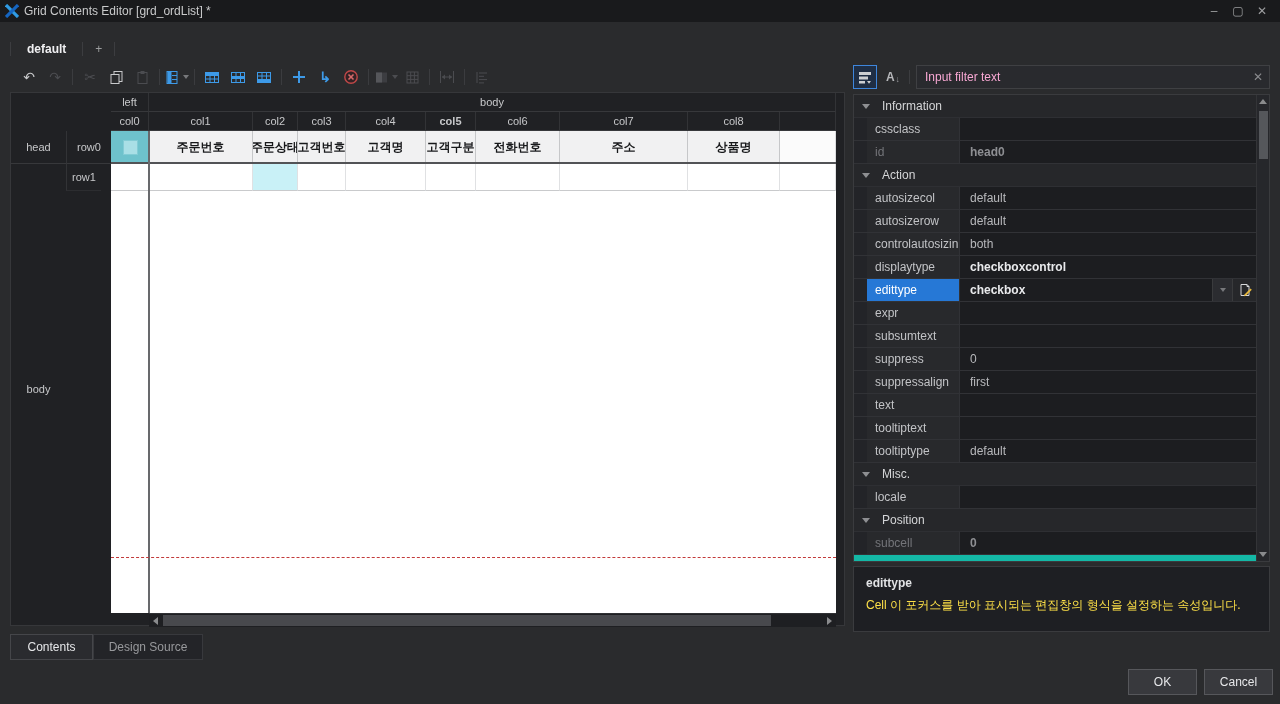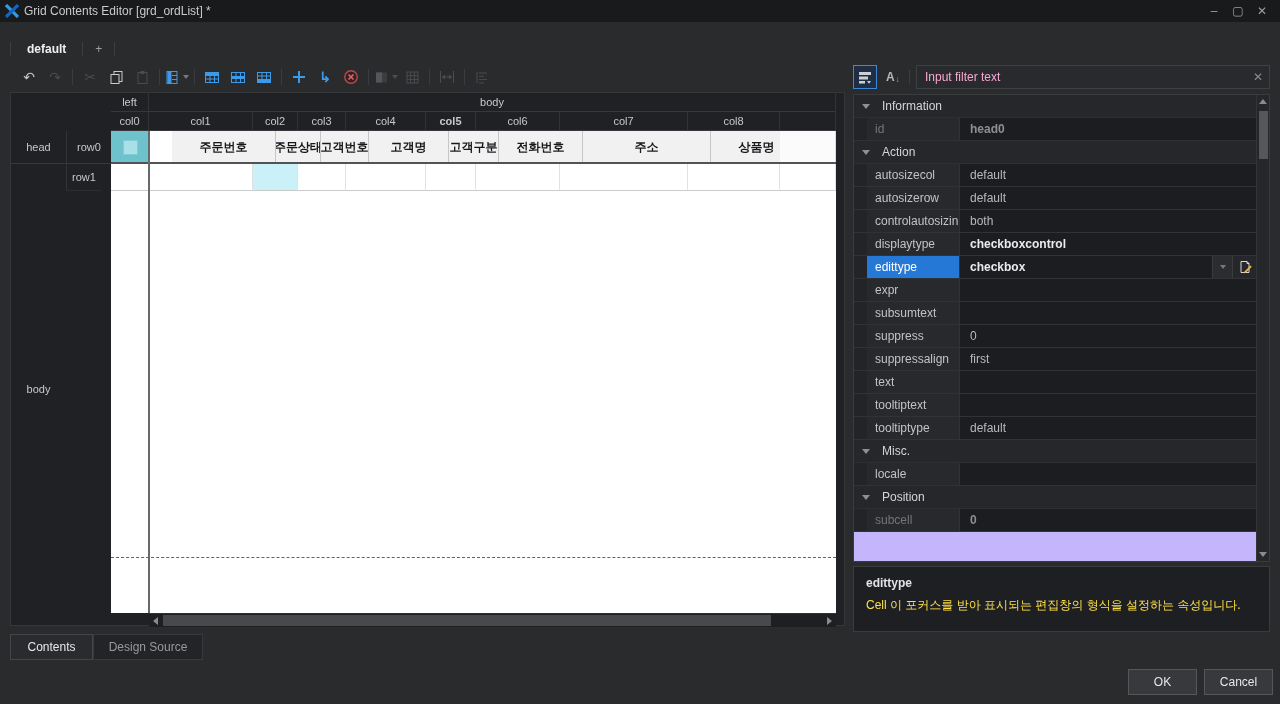--- a/index.html
+++ b/index.html
@@ -30,21 +30,21 @@
   
   .gridarea { position:absolute; left:10px; top:92px; width:835px; height:534px; background:#202124; border:1px solid #36373a; }
   .gcell { position:absolute; display:flex; align-items:center; justify-content:center; font-size:11px; color:#c7c8ca; }
   .hdrcell { border-right:1px solid #323336; border-bottom:1px solid #37383b; }
   .x0{left:100px;width:38px;text-align:right;} .x1{left:138px;width:104px;} .x2{left:242px;width:45px;}
   .x3{left:287px;width:48px;} .x4{left:335px;width:80px;} .x5{left:415px;width:50px;font-weight:bold;}
   .x6{left:465px;width:84px;} .x7{left:549px;width:128px;} .x8{left:677px;width:92px;} .x9{left:769px;width:56px;}
   .rowband { top:0; height:19px; }
   .rowcols { top:19px; height:19px; }
   .whitebg { position:absolute; left:100px; top:38px; width:725px; height:482px; background:#ffffff; }
-  .hc { top:38px; height:33px; background:#f1f1f2; border-right:1px solid #c6c7c9; font-size:12px; font-weight:600; color:#17181a; overflow:hidden; white-space:nowrap;margin-left:23px; }
+  .hc { top:38px; height:33px; background:#f1f1f2; border-right:1px solid #c6c7c9; font-size:12px; font-weight:600; color:#17181a; overflow:hidden; white-space:nowrap; }
   .hc-extra { top:38px; height:33px; background:#fbfbfb; border-right:1px solid #dcdddf; }
   .selcell { top:38px; height:33px; background:#6ec2cc; }
   .selcell .chk { width:15px; height:15px; background:#a9dfe6; border:1px solid #83ccd5; }
   .headsep { position:absolute; left:100px; top:69px; width:725px; height:2px; background:#525356; }
   .bc { top:71px; height:27px; background:#fff; border-right:1px solid #e0e1e3; border-bottom:1px solid #c9cacc; }
   .bc.hl { background:#c9f1f7; }
   .freezeline { position:absolute; left:137px; top:38px; width:2px; height:482px; background:#68696c; }
   .designline { position:absolute; left:100px; top:464px; width:725px; height:0; border-top:1px dashed #c23b3b; }
   .rbhead { left:0; top:38px; width:55px; height:33px; border-bottom:1px solid #37383b; }
   .rhrow0 { left:55px; top:38px; width:45px; height:33px; border-left:1px solid #323336; border-bottom:1px solid #37383b; }
@@ -60,21 +60,21 @@
   .btab2 { position:absolute; left:93px; top:634px; width:110px; height:26px; background:#232428; border:1px solid #38393d; color:#98999c; display:flex; align-items:center; justify-content:center; }
   
   .filterbar { position:absolute; left:853px; top:64px; width:417px; height:26px; display:flex; align-items:center; }
   .fbtn { width:24px; height:24px; display:flex; align-items:center; justify-content:center; }
   .fbtn.sel { background:#1f2e44; border:1px solid #3e86dc; }
   .sorticon { color:#b6b7ba; font-weight:bold; font-size:12px; display:flex; align-items:flex-end; }
   .sorticon .dn { font-size:9px; margin-left:1px; color:#9a9b9e; }
   .finput { flex:1; height:24px; margin-left:6px; background:#292a2e; border:1px solid #3f4043; position:relative; display:flex; align-items:center; }
   .finput .ph { color:#f9a8d4; padding-left:8px; }
   .finput .clear { position:absolute; right:6px; color:#8a8b8e; font-size:12px; }
-  .proplist { position:absolute; left:853px; top:94px; width:417px; height:468px; background:#c4b5fd; border:1px solid #3a3b3e; overflow:hidden;text-decoration:underline; }
+  .proplist { position:absolute; left:853px; top:94px; width:417px; height:468px; background:#14b8a6; border:1px solid #3a3b3e; overflow:hidden;text-decoration:underline; }
   .plinner { position:absolute; left:0; top:0; right:13px; bottom:0; }
   .psec { height:23px; display:flex; align-items:center; padding-left:8px; background:#26272a; border-bottom:1px solid #2e2f33; color:#d4d5d7; }
   .psec .arr { width:0;height:0;border-left:4px solid transparent;border-right:4px solid transparent;border-top:5px solid #8e8f92; margin-right:12px; }
   .prow { height:23px; display:flex; border-bottom:1px solid #313236; padding-left:13px; background:#232428; }
   .plabel { width:93px; background:#28292c; color:#c2c3c6; line-height:22px; padding-left:8px; border-right:1px solid #313236; overflow:hidden; white-space:nowrap; }
   .pvalue { flex:1; background:#1c1d20; color:#b8b9bc; line-height:22px; padding-left:10px; overflow:hidden; white-space:nowrap; }
   .ro .plabel { color:#74757a; } .ro .pvalue { color:#8e8f93; font-weight:bold; }
   .bold .pvalue { color:#e9eaec; font-weight:bold; }
   .selrow .plabel { background:#2678d6; color:#ffffff; }
   .ddbtn { width:20px; background:#2b2c30; border-left:1px solid #3a3b3d; display:flex; align-items:center; justify-content:center; }
@@ -317,20 +317,24 @@
   </div>
 </div>
 
 <div class="proplist">
   <div class="plinner">
 
     <div class="psec">
       <span class="arr"></span>
       <span>Information</span>
     </div>
+    <div class="prow">
+      <div class="plabel">cssclass</div>
+      <div class="pvalue"></div>
+    </div>
     <div class="prow ro">
       <div class="plabel">id</div>
       <div class="pvalue">head0</div>
     </div>
 
     <div class="psec">
       <span class="arr"></span>
       <span>Action</span>
     </div>
     <div class="prow">

